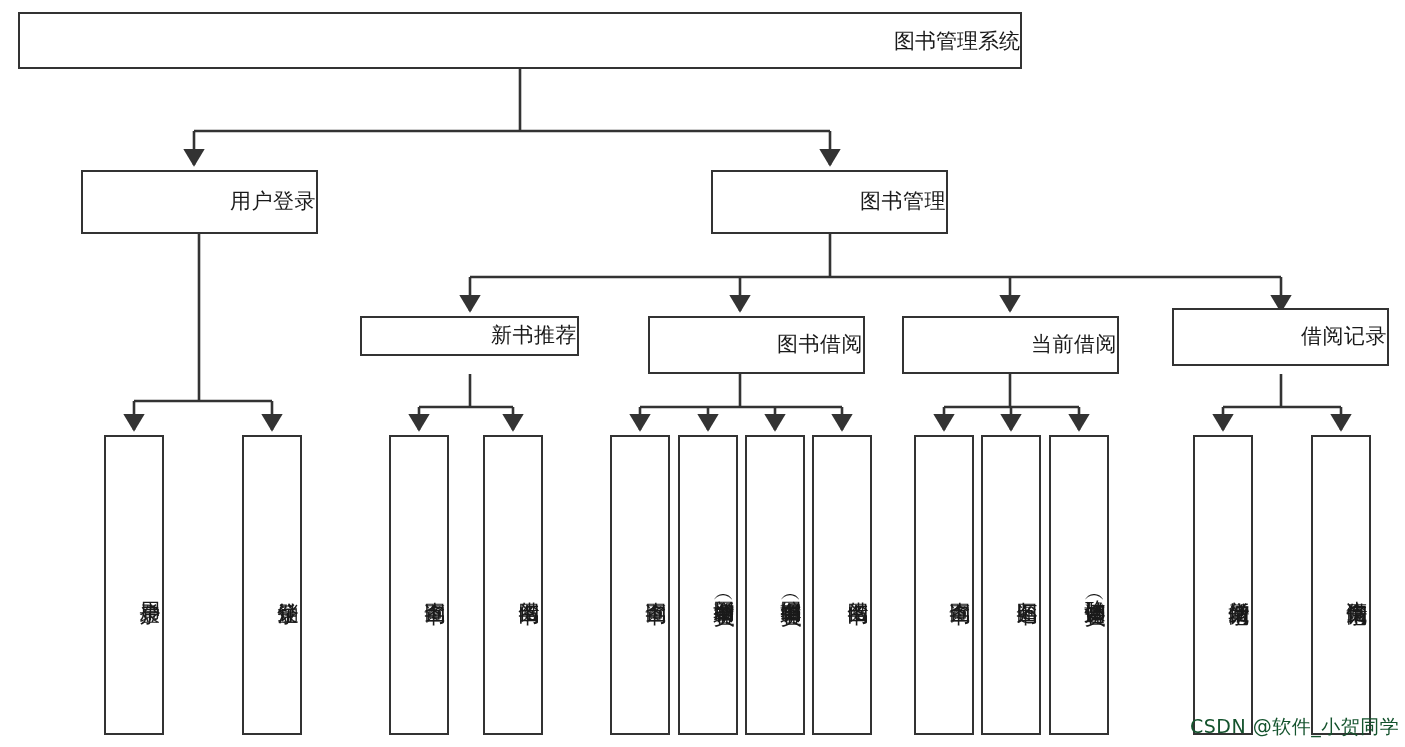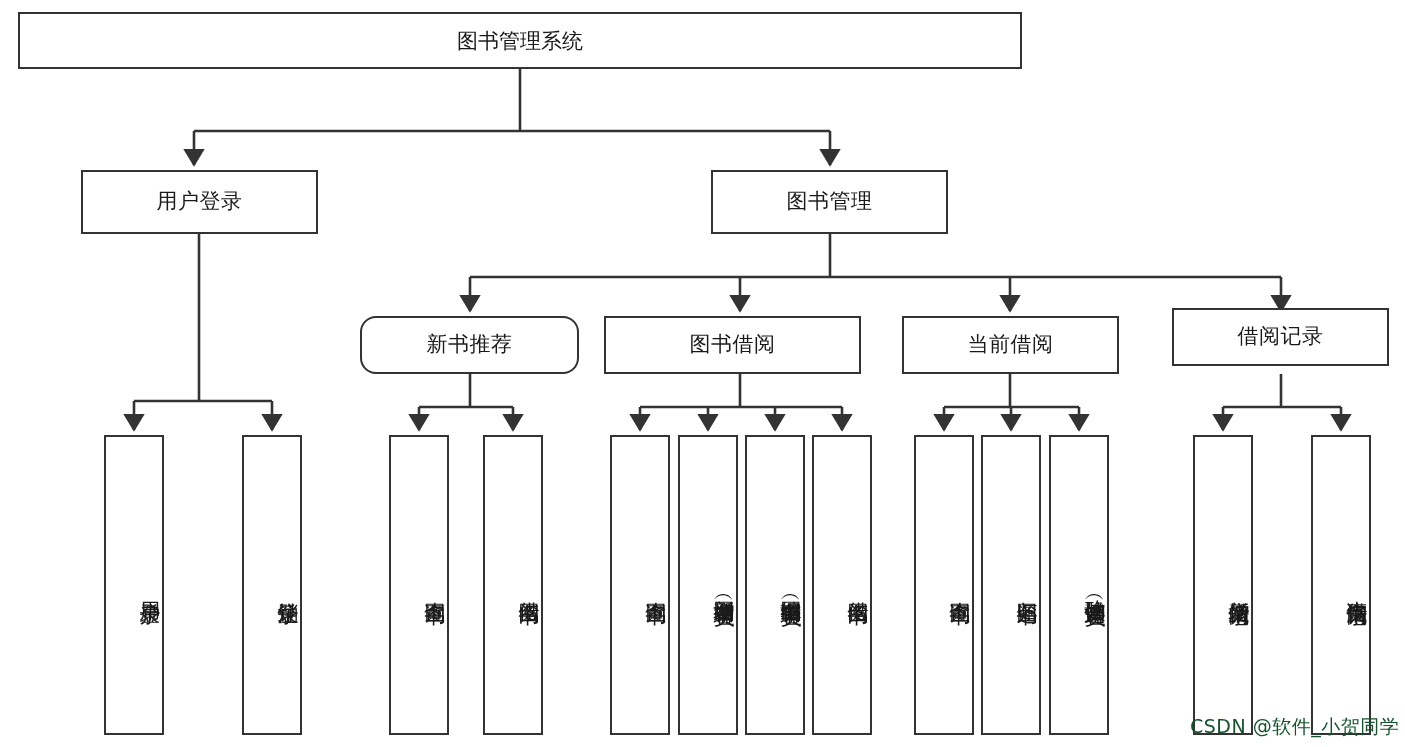--- a/index.html
+++ b/index.html
@@ -25,21 +25,21 @@
     height: 747px;
     pointer-events: none;
   }
   .node {
     position: absolute;
     box-sizing: border-box;
     background: #ffffff;
     border: 2px solid #333333;
     display: flex;
     align-items: center;
-    justify-content: center;
+    justify-content: flex-end;
     color: #1a1a1a;
   }
   .node-h {
     font-size: 21px;
     letter-spacing: 0.5px;
     line-height: 1.1;
   }
   .node-root {
     font-size: 21px;
   }
@@ -127,24 +127,24 @@
     <span>图书管理系统</span>
   </div>
 
   <div class="node node-h" style="left:81px; top:170px; width:237px; height:64px;">
     <span>用户登录</span>
   </div>
   <div class="node node-h" style="left:711px; top:170px; width:237px; height:64px;">
     <span>图书管理</span>
   </div>
 
-  <div class="node node-h" style="left:360px; top:316px; width:219px; height:58px;border-radius:16px;">
+  <div class="node node-h" style="left:360px; top:316px; width:219px; height:40px;">
     <span>新书推荐</span>
   </div>
-  <div class="node node-h" style="left:604px; top:316px; width:257px; height:58px;">
+  <div class="node node-h" style="left:648px; top:316px; width:217px; height:58px;">
     <span>图书借阅</span>
   </div>
   <div class="node node-h" style="left:902px; top:316px; width:217px; height:58px;">
     <span>当前借阅</span>
   </div>
   <div class="node node-h" style="left:1172px; top:308px; width:217px; height:58px;">
     <span>借阅记录</span>
   </div>
 
   <div class="node node-v" style="left:104px; top:435px; width:60px; height:300px;">

